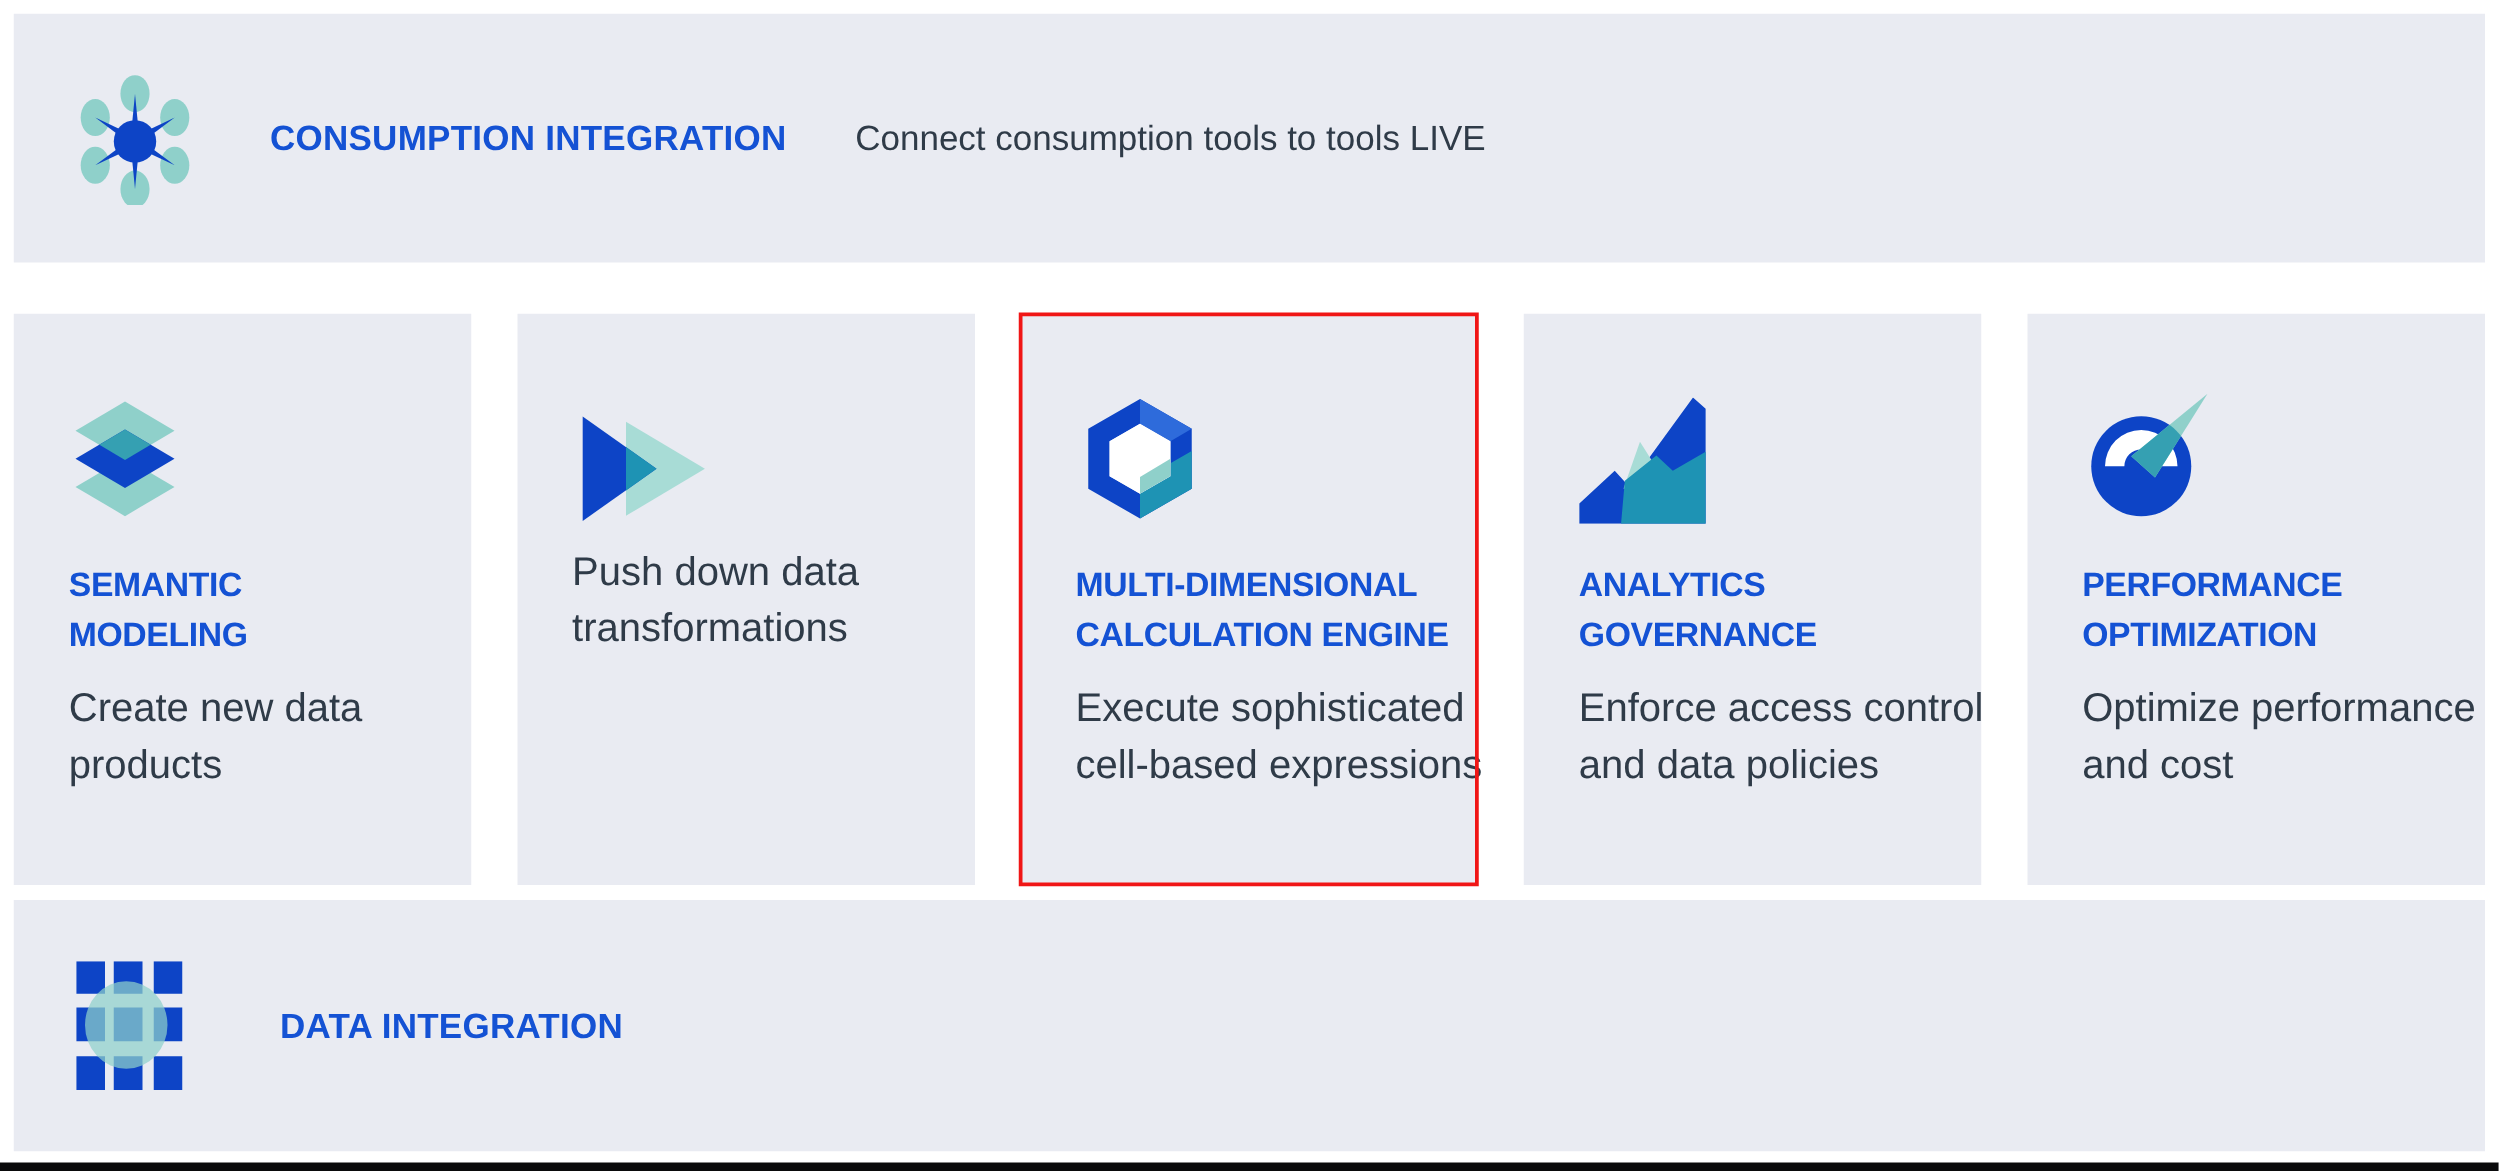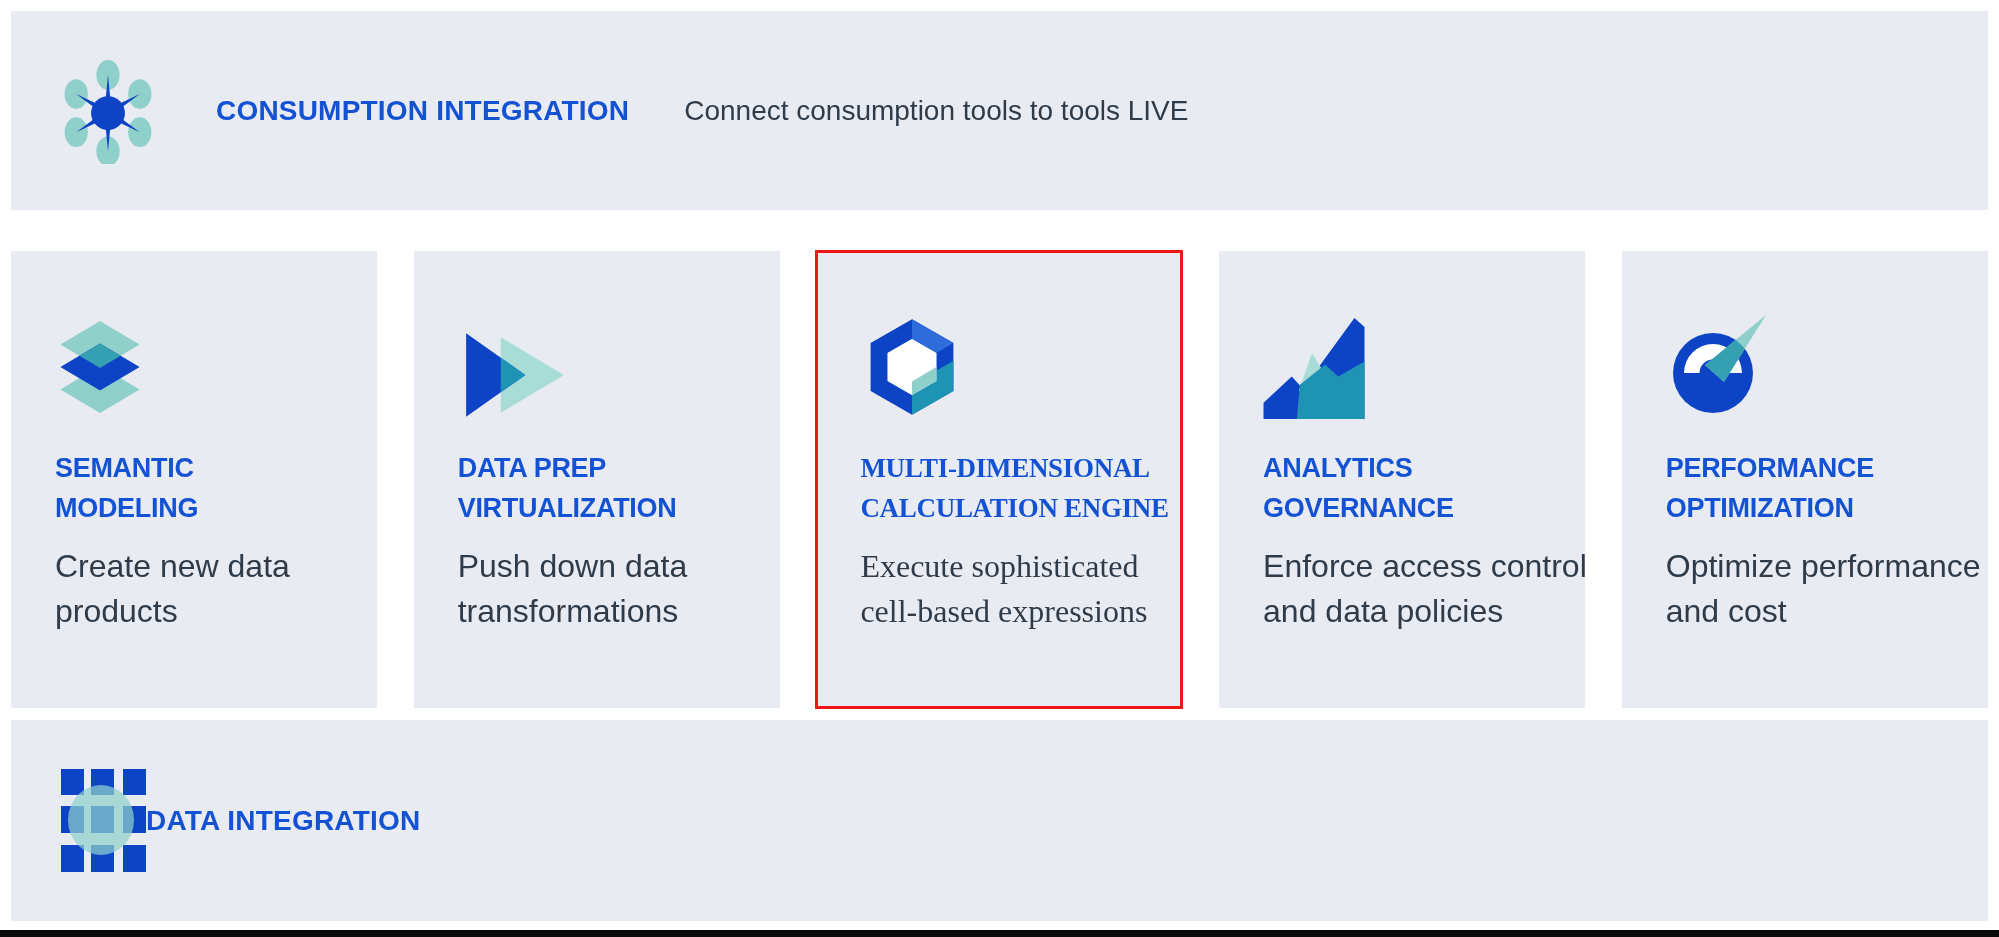--- a/index.html
+++ b/index.html
@@ -25,33 +25,33 @@
     font-size:28px;font-weight:bold;color:var(--accent-blue);
     letter-spacing:.2px;white-space:nowrap;
   }
   .banner-subtitle{
     font-size:28px;color:var(--body-text);white-space:nowrap;
   }
   .banner-top .banner-icon{margin-left:44px;}
   .banner-top .banner-title{margin-left:55px;}
   .banner-top .banner-subtitle{margin-left:55px;}
   .banner-bottom .banner-icon{margin-left:50px;}
-  .banner-bottom .banner-title{}
+  .banner-bottom .banner-title{margin-left:78px;}
   .banner-bottom .banner-subtitle{margin-left:36px;}
   .banner-icon{display:flex;align-items:center;}
 
   .cards{
     position:absolute;left:11px;top:251px;width:1991px;height:457px;
     display:flex;gap:36.7px;align-items:center;
   }
   .card{
     width:366px;height:457px;background:var(--panel-bg);
     padding:55px 12px 0 44px;position:relative;
   }
-  .card.highlighted{outline:3px solid var(--highlight-red);outline-offset:-2px;font-family:Liberation Serif, serif;}
+  .card.highlighted{outline:3px solid var(--highlight-red);outline-offset:-2px;}
   .card-icon{height:113px;display:flex;align-items:flex-end;}
   .card-title{
     margin-top:29px;font-size:27px;font-weight:bold;color:var(--accent-blue);
     line-height:40px;letter-spacing:-0.3px;white-space:nowrap;
   }
   .card-desc{
     margin-top:16px;font-size:32px;color:var(--body-text);
     line-height:45px;white-space:nowrap;
   }
   .bottom-bar{
@@ -104,21 +104,20 @@
   </div>
 
   <div class="card">
     <div class="card-icon">
       <svg width="110" height="88" viewBox="0 0 108 86">
         <polygon class="f-pteal" points="42,6 42,80 104,43"></polygon>
         <polygon class="f-blue" points="8,2 8,84 66,43"></polygon>
         <polygon class="f-teal" points="42,26 66,43 42,60"></polygon>
       </svg>
     </div>
-    <div class="card-title">DATA PREP<br>VIRTUALIZATION</div>
     <div class="card-desc">Push down data<br>transformations</div>
   </div>
 
   <div class="card highlighted">
     <div class="card-icon">
       <svg width="104" height="104" viewBox="0 0 100 100">
         <path class="f-blue" fill-rule="evenodd" d="M50,4 L89.8,27 L89.8,73 L50,96 L10.2,73 L10.2,27 Z
                  M50,23 L26.6,36.5 L26.6,63.5 L50,77 L73.4,63.5 L73.4,36.5 Z"></path>
         <polygon class="f-blue2" points="50,4 89.8,27 73.4,36.5 50,23"></polygon>
         <polygon class="f-teal" points="89.8,44 89.8,73 50,96 50,77 73.4,63.5 73.4,53.5"></polygon>

